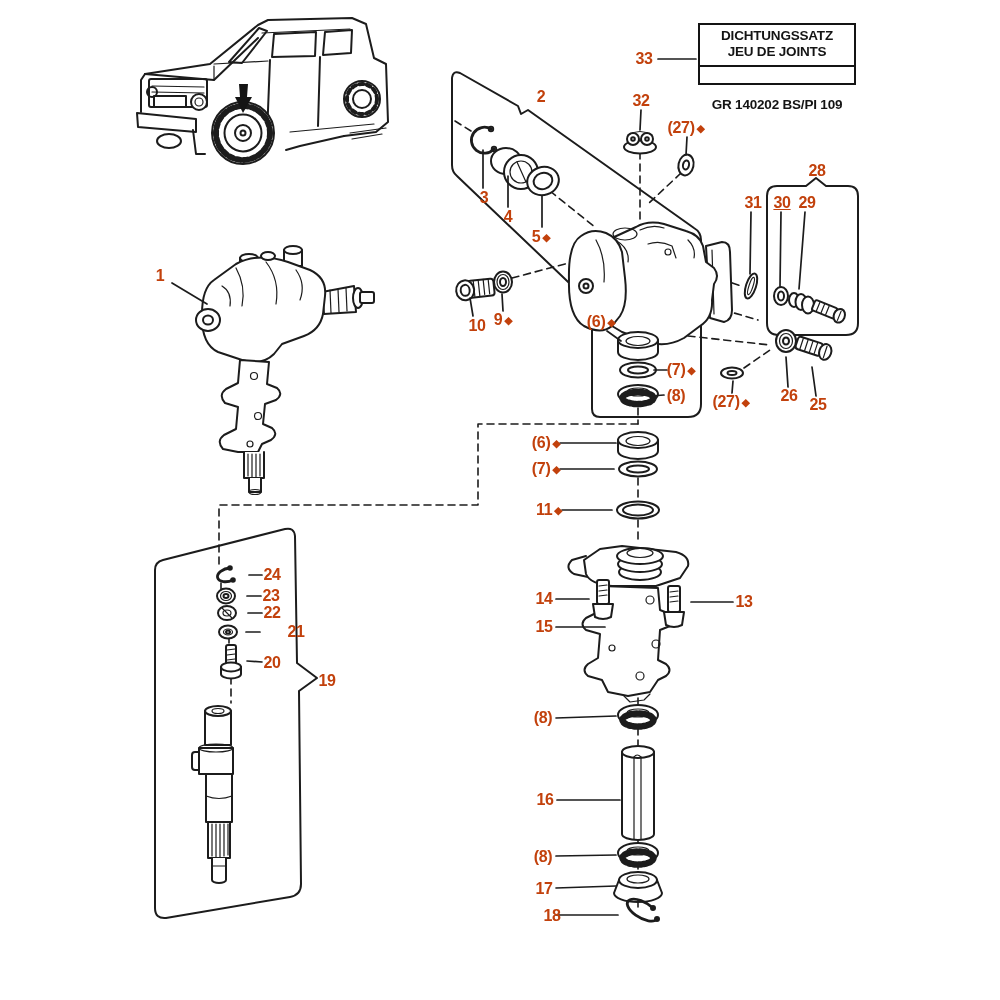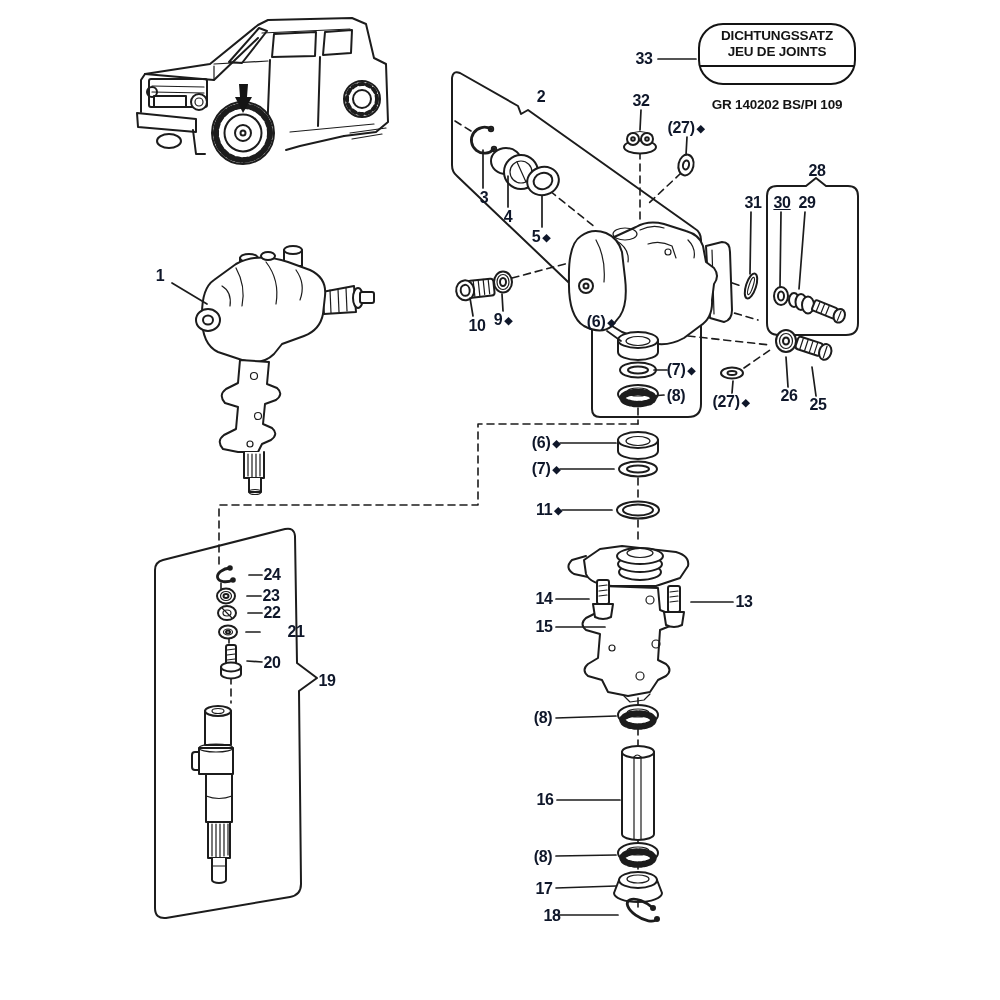--- a/index.html
+++ b/index.html
@@ -10,21 +10,21 @@
       stroke:#1c1c1c;fill:none;stroke-width:2;stroke-linecap:round;stroke-linejoin:round;}
   .art .thin{stroke-width:1.2;}
   .art .th{stroke-width:2.8;}
   .art .fillw{fill:#ffffff;}
   .art .blk{fill:#141414;stroke:none;}
   .art .teeth{stroke-width:6.5;stroke-dasharray:2.4 2.6;fill:none;}
   .art .tire{stroke-width:6;stroke-dasharray:4 3.5;fill:none;}
   .art .dash{stroke-dasharray:7 5;stroke-width:1.6;fill:none;}
   .art .lead{stroke-width:1.7;}
   .callout{position:absolute;transform:translate(-50%,-50%);font-weight:700;font-size:16px;
-           white-space:nowrap;color:#0f172a;letter-spacing:-0.3px;}
+           white-space:nowrap;color:#c2410c;letter-spacing:-0.3px;}
   .callout .dm{font-size:10.5px;vertical-align:1.5px;margin-left:2px;}
   .titlebox{position:absolute;border:2.5px solid #141414;background:#fff;text-align:center;
             font-weight:700;font-size:13.5px;letter-spacing:-0.2px;}
   .tb-top{height:37px;border-bottom:2.5px solid #141414;padding-top:3px;line-height:16px;}
   .tb-bottom{line-height:20px;margin-top:28px;}
   .footnote{position:absolute;font-weight:700;font-size:14.5px;letter-spacing:-0.2px;line-height:18px;}
   .footnote .dm{font-size:11px;vertical-align:1px;margin-right:4px;}
   .fn-indent{margin-left:17px;}
 </style>
 </head>
@@ -398,21 +398,21 @@
     <line class="lead" x1="556" y1="888" x2="616" y2="886"></line>
     <line class="lead" x1="556" y1="915" x2="618" y2="915"></line>
     <line class="lead" x1="249" y1="575" x2="262" y2="575"></line>
     <line class="lead" x1="247" y1="596" x2="261" y2="596"></line>
     <line class="lead" x1="248" y1="613" x2="262" y2="613"></line>
     <line class="lead" x1="246" y1="632" x2="260" y2="632"></line>
     <line class="lead" x1="247" y1="661" x2="262" y2="662"></line>
   </g>
 </svg>
 
-  <div class="titlebox" style="left:698px;top:23px;width:154px;height:58px;border-radius:25px;">
+  <div class="titlebox" style="left:698px;top:23px;width:154px;height:58px;">
     <div class="tb-top">
       <div>DICHTUNGSSATZ</div>
       <div>JEU DE JOINTS</div>
     </div>
     <div class="tb-bottom">GR 140202  BS/PI 109</div>
   </div>
 
   <div style="position:absolute;left:0;top:0;width:1000px;height:1000px;">
       <span class="callout" style="left: 160px; top: 276px;">1</span>
       <span class="callout" style="left: 541px; top: 97px;">2</span>

